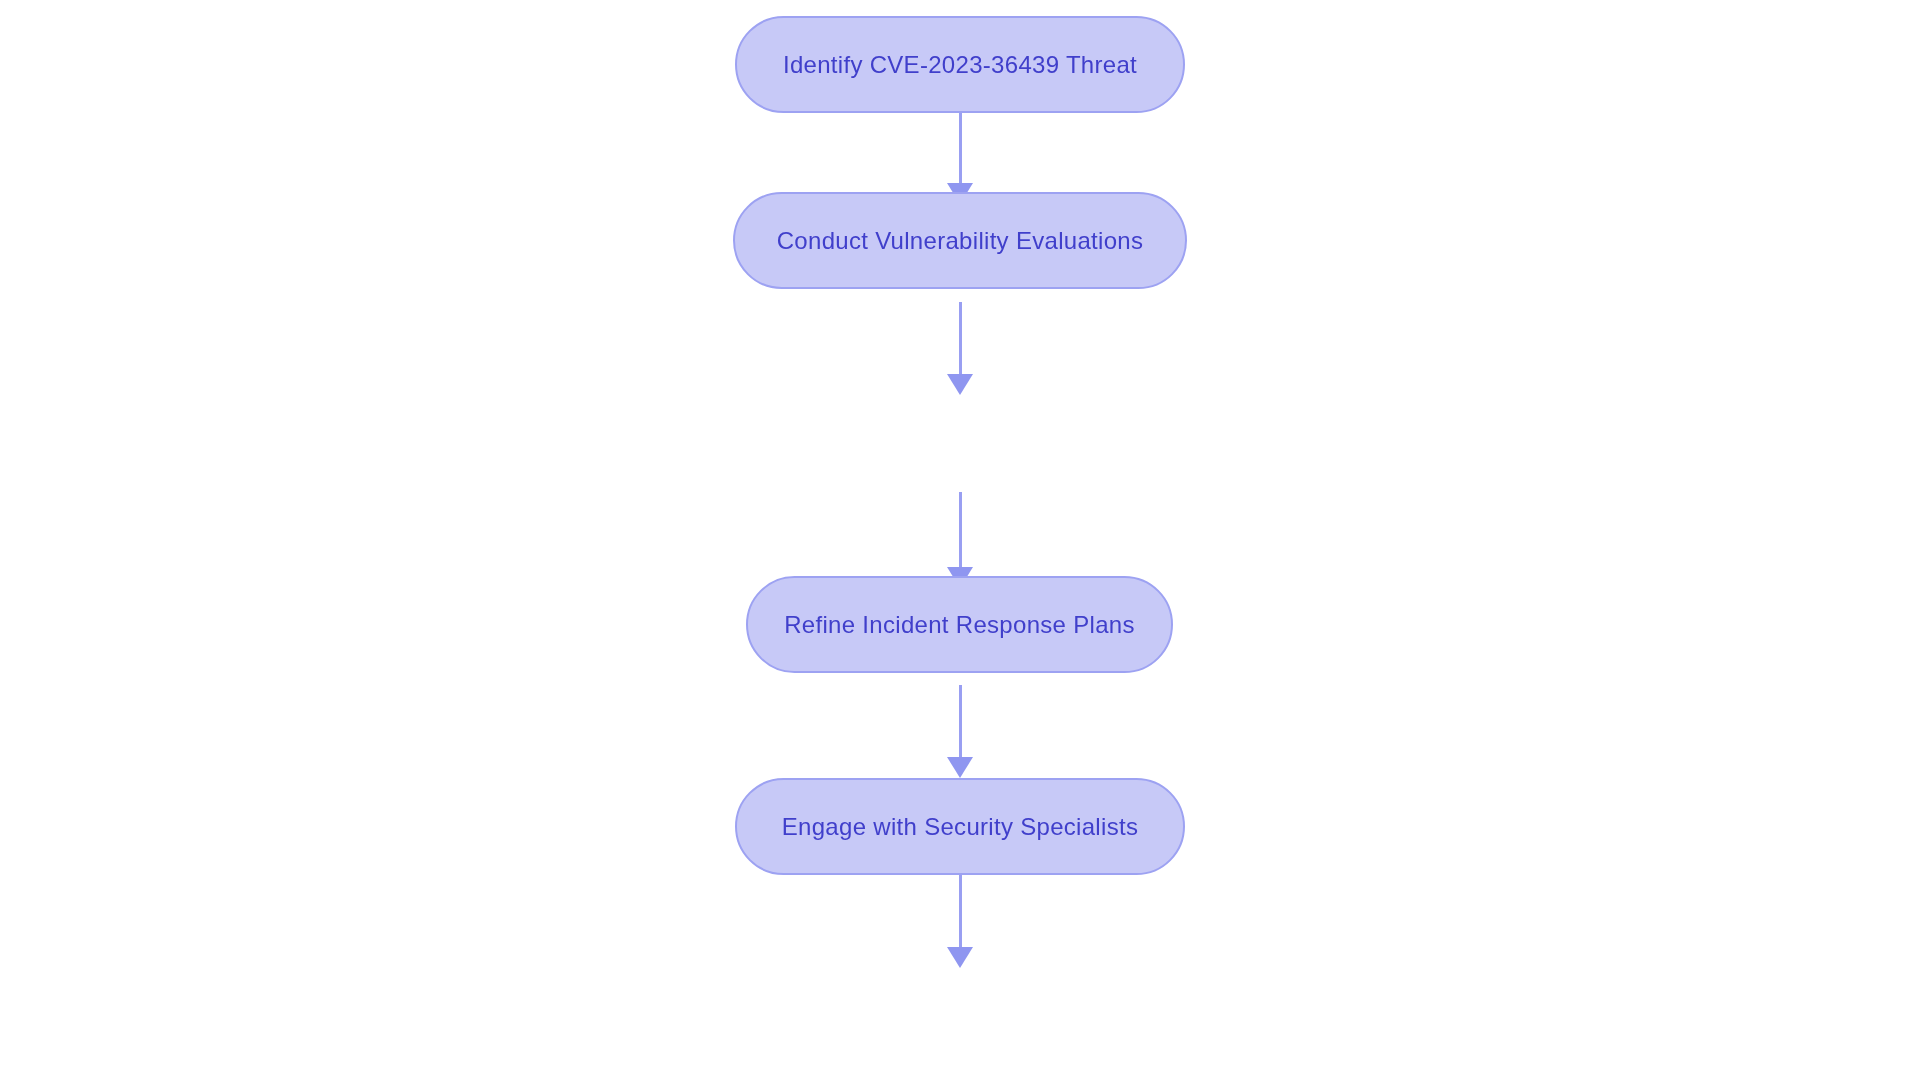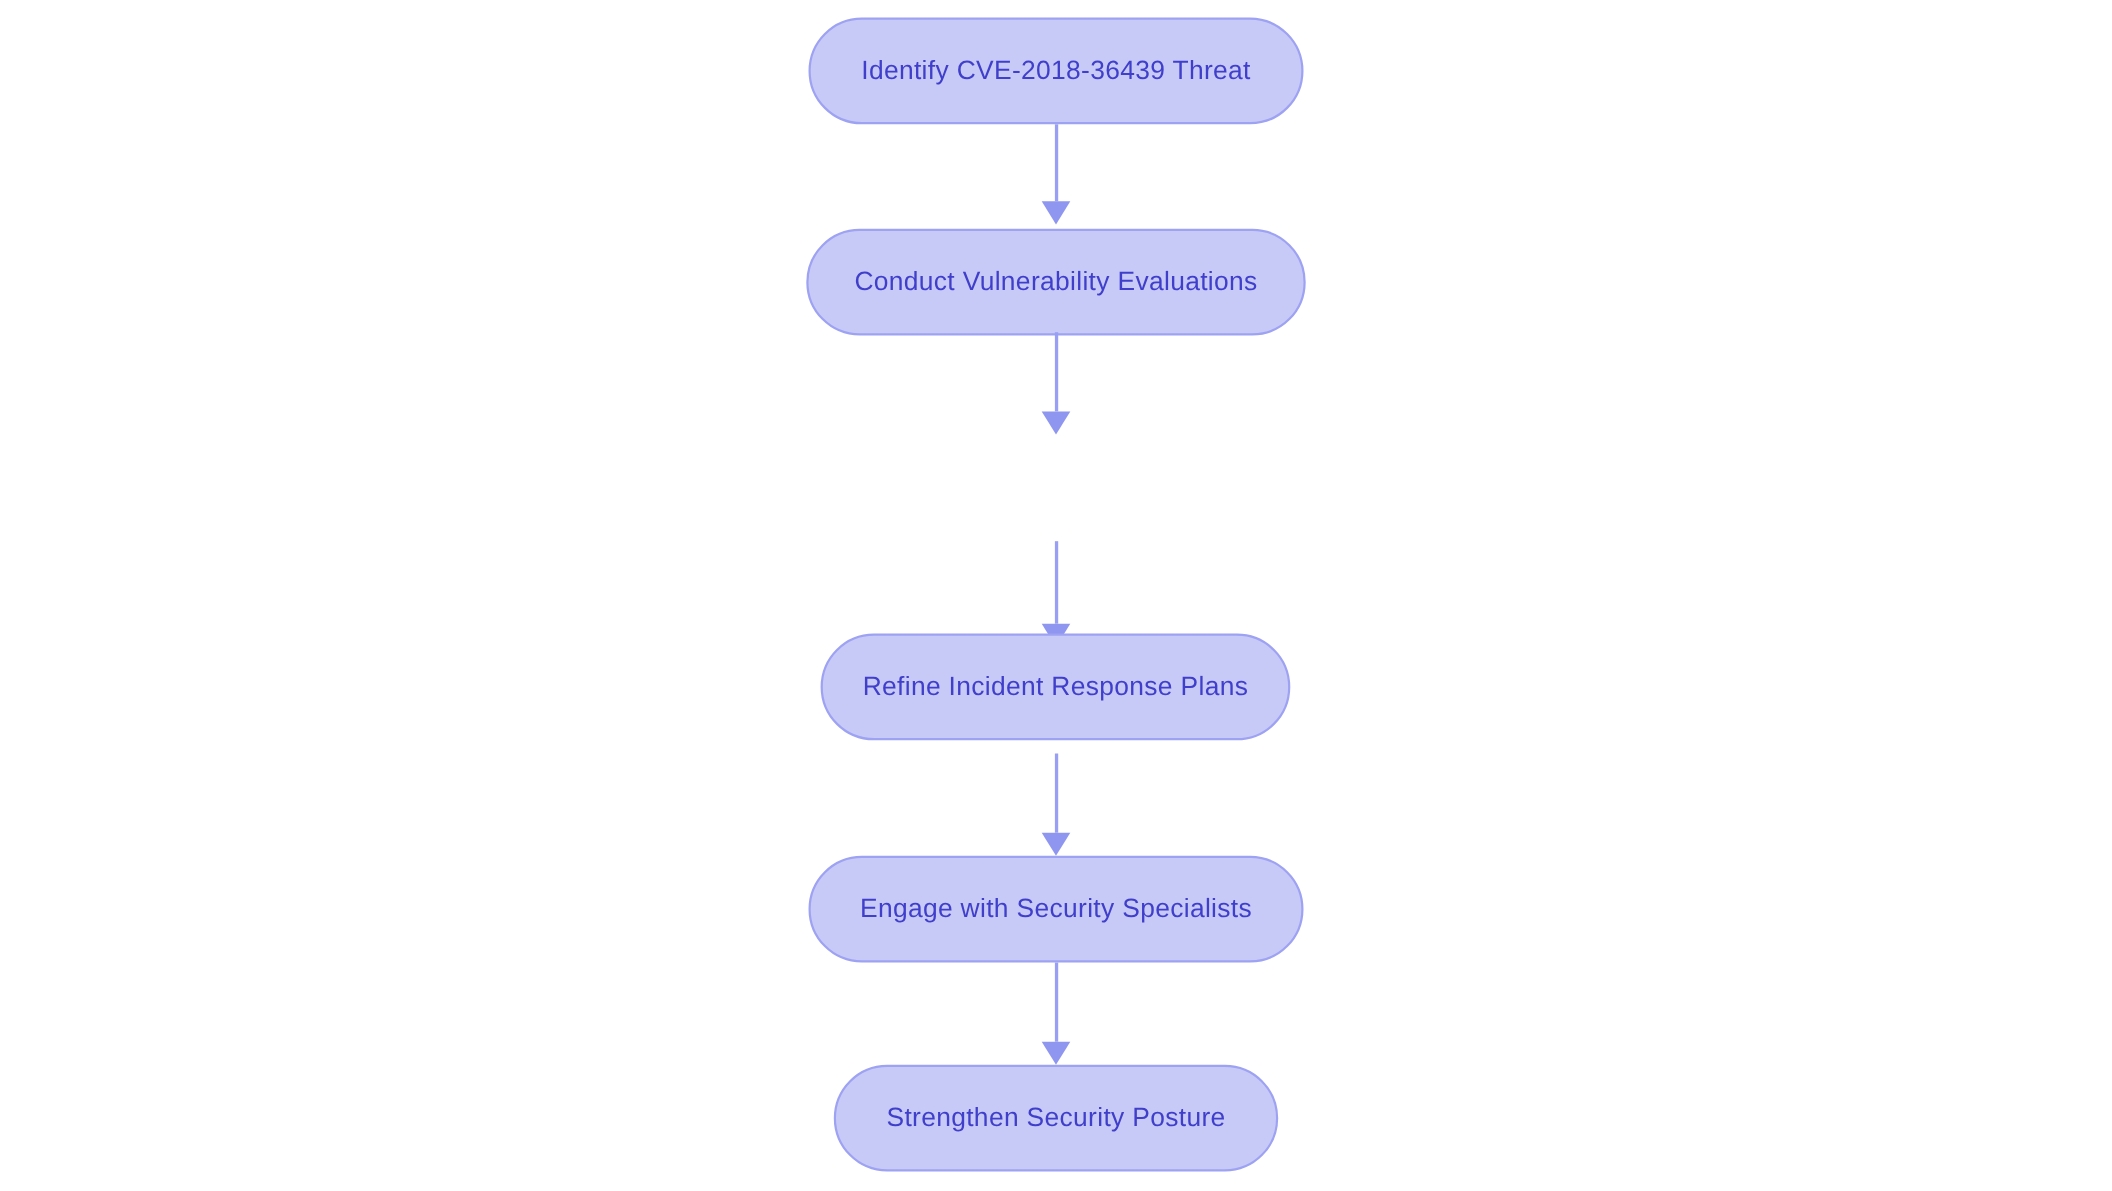--- a/index.html
+++ b/index.html
@@ -34,21 +34,21 @@
   }
   .node-label {
     color: var(--node-text);
     font-size: 24px;
     font-weight: 400;
     letter-spacing: 0.3px;
     white-space: nowrap;
     text-align: center;
   }
   .n1 { left: 735px; top: 16px;  width: 450px; }
-  .n2 { left: 733px; top: 208px; width: 454px; }
+  .n2 { left: 733px; top: 192px; width: 454px; }
   .n3 { left: 762px; top: 395px; width: 396px; }
   .n4 { left: 746px; top: 576px; width: 427px; }
   .n5 { left: 735px; top: 778px; width: 450px; }
   .n6 { left: 758px; top: 968px; width: 404px; }
   .arrow {
     position: absolute;
     left: 960px;
     transform: translateX(-50%);
     display: flex;
     flex-direction: column;
@@ -69,21 +69,21 @@
   .a3 { top: 492px; } .a3 .stem { height: 75px; }
   .a4 { top: 685px; } .a4 .stem { height: 72px; }
   .a5 { top: 875px; } .a5 .stem { height: 72px; }
 </style>
 </head>
 <body>
 
 <div class="canvas">
 
   <div class="node n1">
-    <span class="node-label">Identify CVE-2018-36439 Threat</span>
+    <span class="node-label">Identify CVE-2023-36439 Threat</span>
   </div>
 
   <div class="arrow a1">
     <div class="stem"></div>
     <div class="head"></div>
   </div>
 
   <div class="node n2">
     <span class="node-label">Conduct Vulnerability Evaluations</span>
   </div>
@@ -110,17 +110,14 @@
 
   <div class="node n5">
     <span class="node-label">Engage with Security Specialists</span>
   </div>
 
   <div class="arrow a5">
     <div class="stem"></div>
     <div class="head"></div>
   </div>
 
-  <div class="node n6">
-    <span class="node-label">Strengthen Security Posture</span>
-  </div>
 
 </div>
 
 </body></html>

